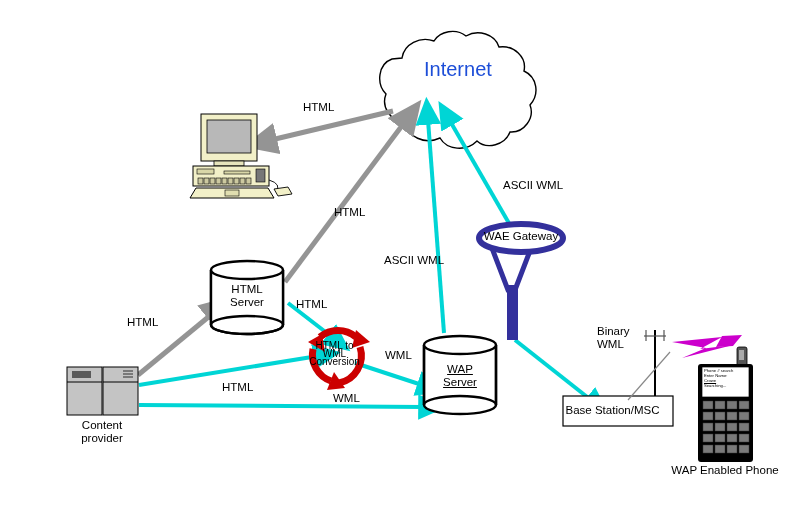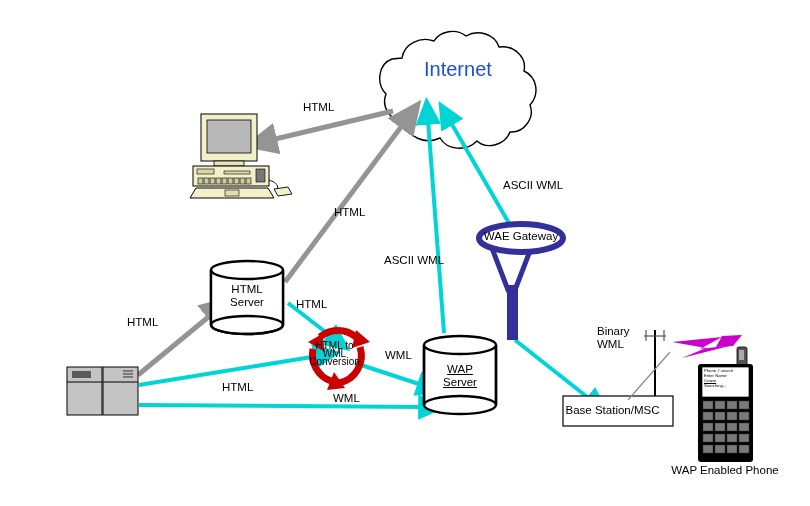--- a/index.html
+++ b/index.html
@@ -201,20 +201,22 @@
 
   <div class="node-lbl" style="left:420px;top:363px;width:80px;text-decoration:underline;">WAP
 Server</div>
 
   <div class="node-lbl" style="left:481px;top:230px;width:80px;">WAE Gateway</div>
 
   <div class="node-lbl" style="left:563px;top:404px;width:99px;">Base Station/MSC</div>
 
   <div class="node-lbl" style="left:660px;top:464px;width:130px;">WAP Enabled Phone</div>
 
+  <div class="node-lbl" style="left:62px;top:419px;width:80px;">Content
+provider</div>
 
   <div class="phone-screen-txt" style="left:704px;top:369px;">Phone # search</div>
   <div class="phone-screen-txt" style="left:704px;top:374px;">Enter Name:</div>
   <div class="phone-screen-txt u" style="left:704px;top:379px;">Crowe</div>
   <div class="phone-screen-txt" style="left:704px;top:384px;">Searching...</div>
 
   <div class="lbl" style="left:303px;top:101px;">HTML</div>
   <div class="lbl" style="left:334px;top:206px;">HTML</div>
   <div class="lbl" style="left:127px;top:316px;">HTML</div>
   <div class="lbl" style="left:222px;top:381px;">HTML</div>

